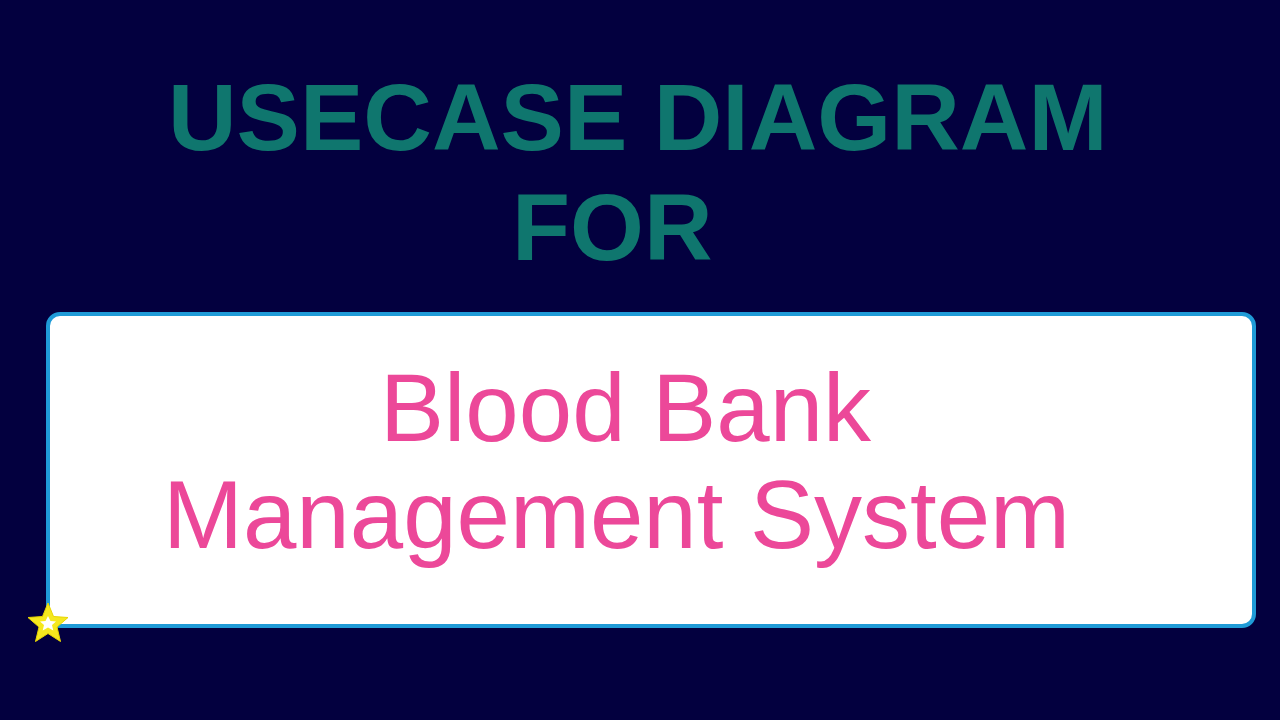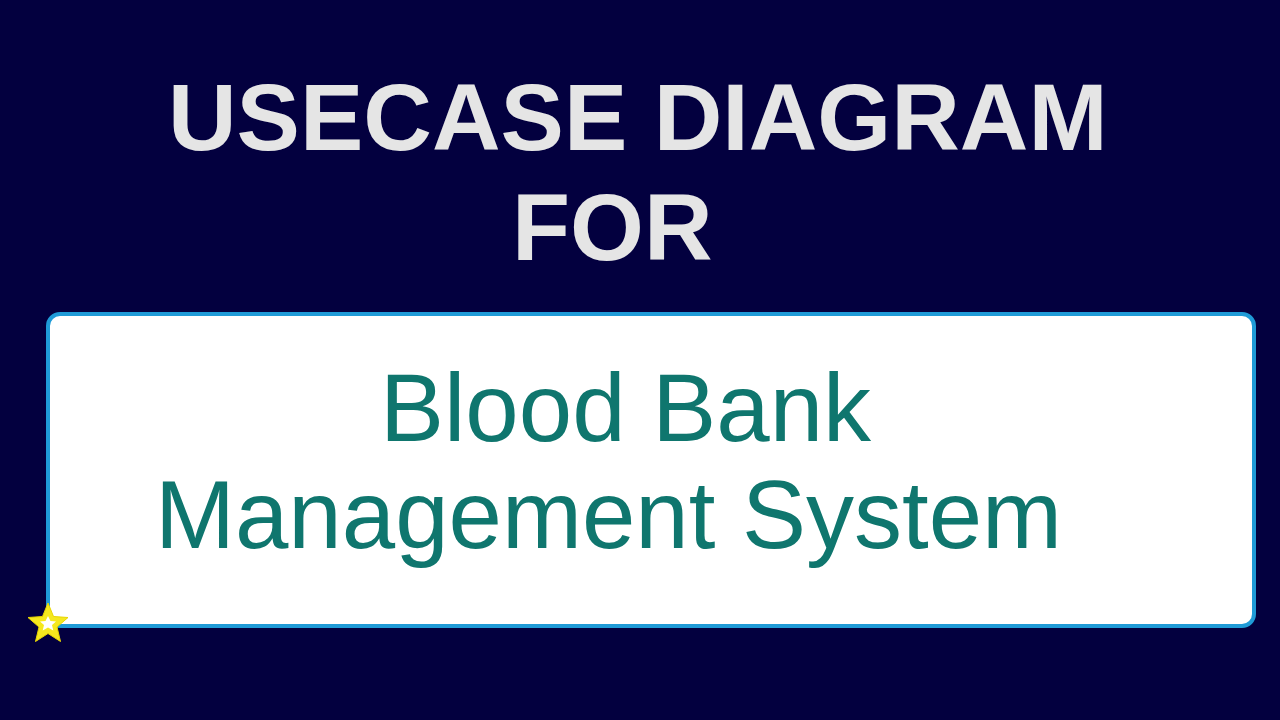--- a/index.html
+++ b/index.html
@@ -3,35 +3,35 @@
 <meta charset="utf-8">
 <style>
   html, body { margin:0; padding:0; }
   body {
     width:1280px; height:720px; overflow:hidden; position:relative;
     background:#03003f;
     font-family:"Liberation Sans", sans-serif;
   }
   .title {
     position:absolute; left:0; width:1280px;
-    color:#e5e5e5; font-weight:bold; font-size:95px; line-height:1;
+    color:#0f766e; font-weight:bold; font-size:95px; line-height:1;
     white-space:nowrap;
   }
   #t1 { top:70px; left:168px; width:auto; }
   #t2 { top:180px; left:493px; width:auto;margin-left:19px; }
   .box {
     position:absolute; left:46px; top:312px; width:1202px; height:308px;
     background:#ffffff; border:4px solid #1f9bd7; border-radius:14px;
   }
   .sub {
-    position:absolute; color:#0f766e; font-size:96px; line-height:1;
+    position:absolute; color:#ec4899; font-size:96px; line-height:1;
     white-space:nowrap; font-weight:normal;
   }
   #s1 { left:380px; top:360px; }
-  #s2 { left:155px; top:467px; }
+  #s2 { left:163px; top:467px; }
   .star { position:absolute; left:27px; top:602px; width:42px; height:42px; }
 </style>
 </head>
 <body>
 
 <div id="t1" class="title">USECASE DIAGRAM</div>
 <div id="t2" class="title">FOR</div>
 
 <div class="box"></div>
 <div id="s1" class="sub">Blood Bank</div>

